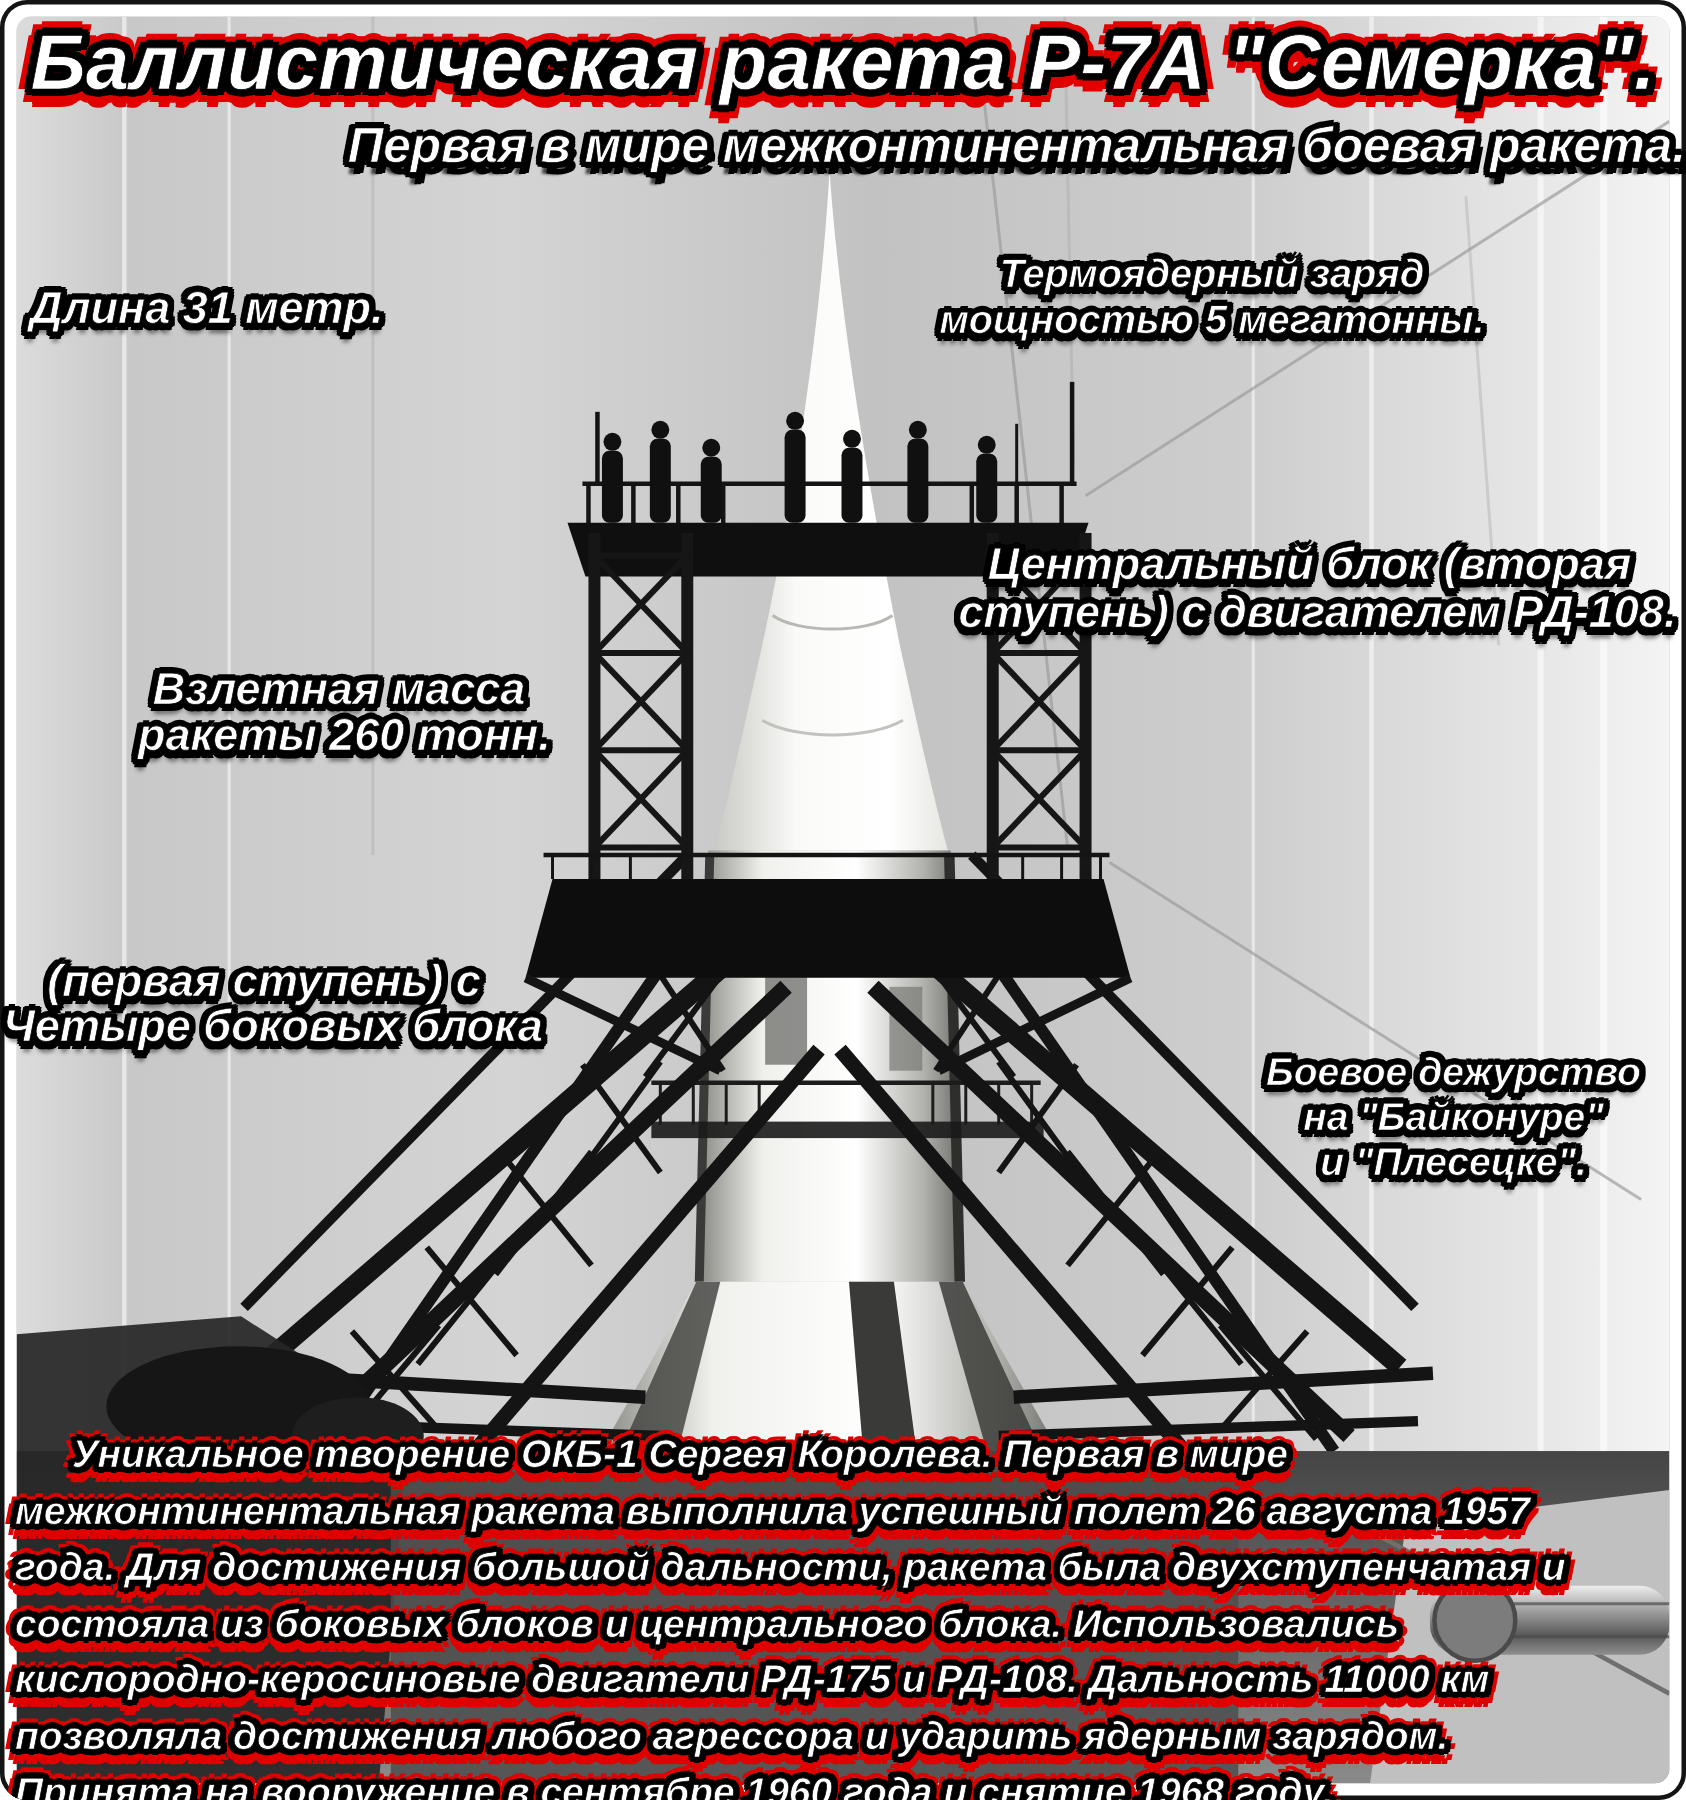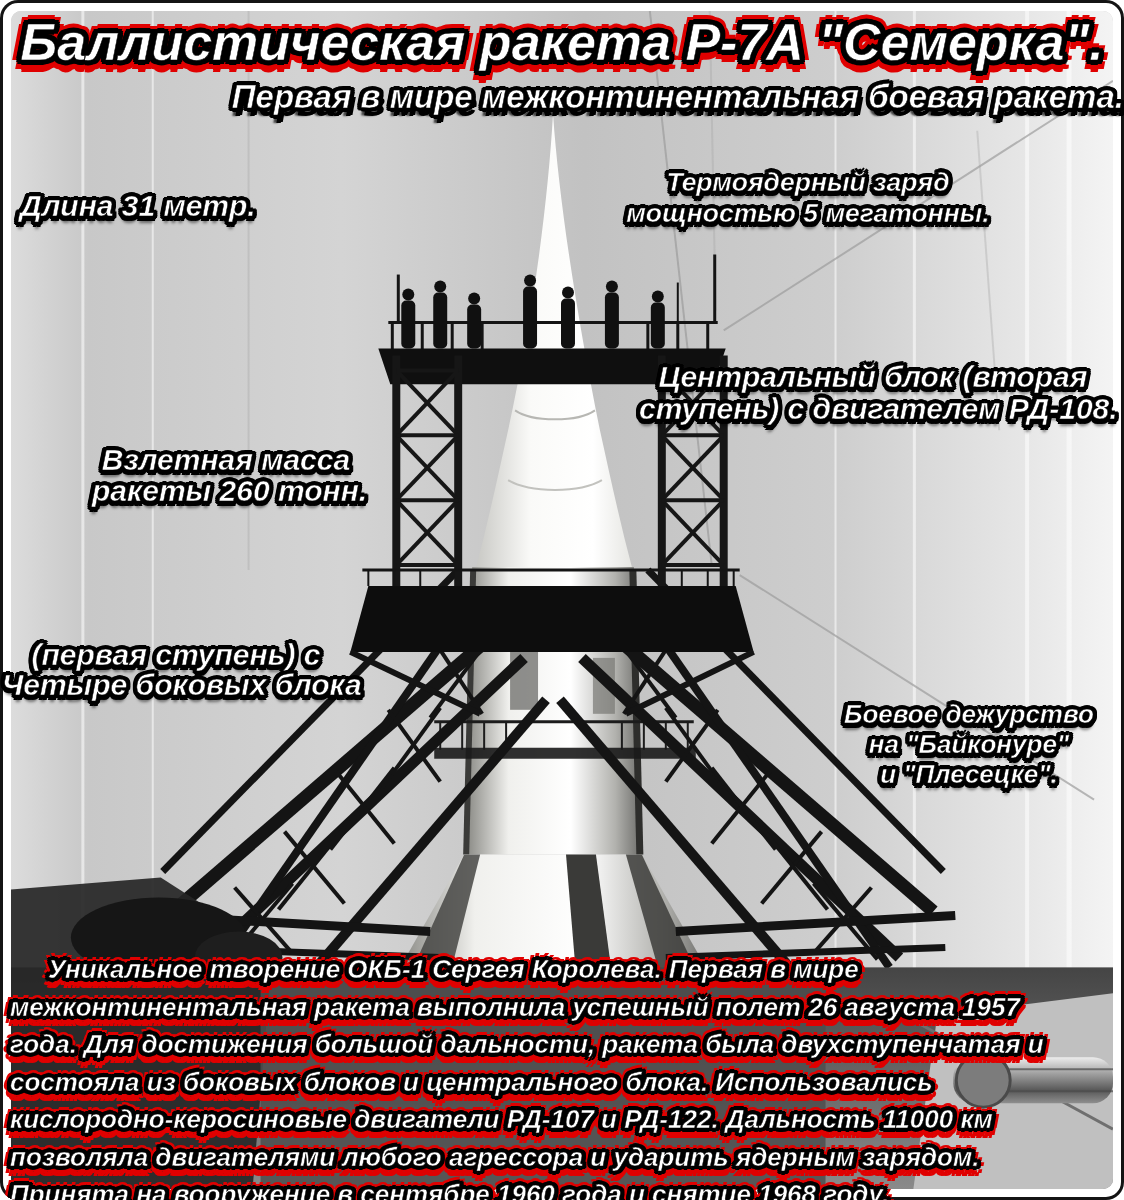--- a/index.html
+++ b/index.html
@@ -343,18 +343,18 @@
     <span class="line">Боевое дежурство</span>
     <span class="line">на "Байконуре"</span>
     <span class="line">и "Плесецке".</span>
   </div>
 
   <div class="txt footer ostroke-red">
     <span class="line indent fitl">Уникальное творение ОКБ-1 Сергея Королева. Первая в мире</span>
     <span class="line fitl">межконтинентальная ракета выполнила успешный полет 26 августа 1957</span>
     <span class="line fitl">года. Для достижения большой дальности, ракета была двухступенчатая и</span>
     <span class="line fitl">состояла из боковых блоков и центрального блока. Использовались</span>
-    <span class="line fitl">кислородно-керосиновые двигатели РД-107 и РД-122. Дальность 11000 км</span>
-    <span class="line fitl">позволяла двигателями любого агрессора и ударить ядерным зарядом.</span>
+    <span class="line fitl">кислородно-керосиновые двигатели РД-175 и РД-108. Дальность 11000 км</span>
+    <span class="line fitl">позволяла достижения любого агрессора и ударить ядерным зарядом.</span>
     <span class="line fitl">Принята на вооружение в сентябре 1960 года и снятие 1968 году.</span>
   </div>
 
 </div>
 
 </body></html>

